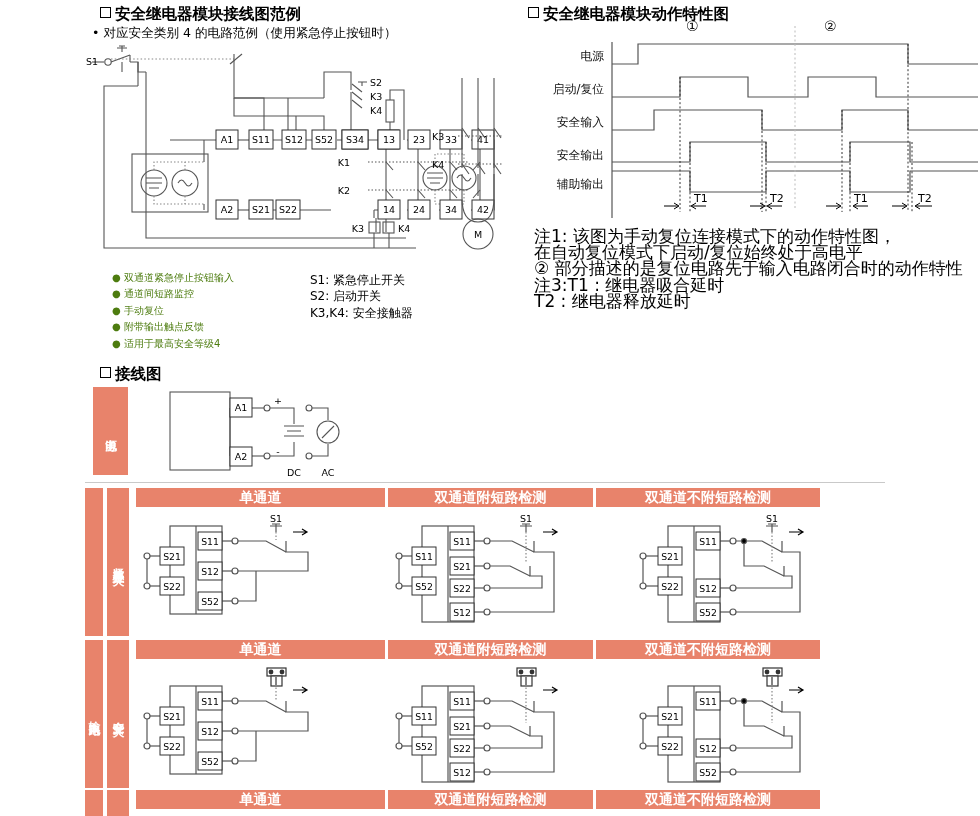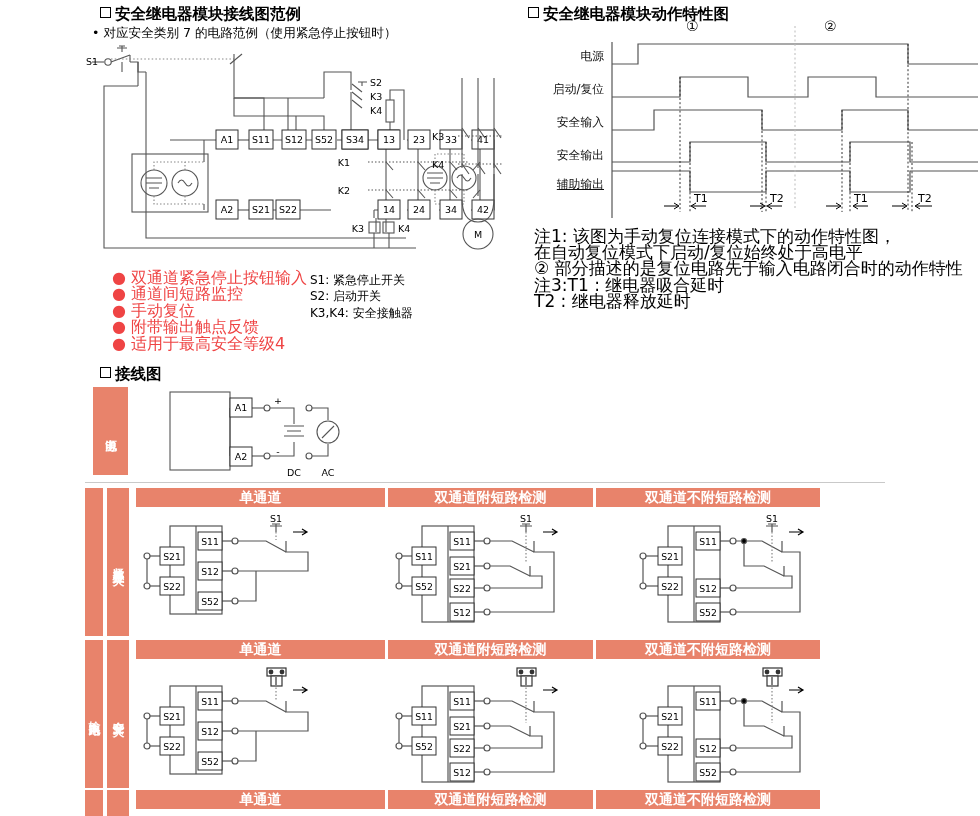--- a/index.html
+++ b/index.html
@@ -14,21 +14,21 @@
   }
   .abs{position:absolute;}
   .h-title{
     font-size:15.5px;font-weight:bold;color:#000;white-space:nowrap;padding-left:12px;
   }
   .h-title .sq{
     display:inline-block;width:9px;height:9px;border:1.6px solid #000;
     margin-right:4px;vertical-align:1px;background:#fff;
   }
   .sub{font-size:12.6px;color:#000;white-space:nowrap;}
-  .bullets{font-size:16px;line-height:16.4px;color:#ef4444;}
+  .bullets{font-size:10px;line-height:16.4px;color:#4d7c0f;}
   .bullets div{white-space:nowrap;}
   .legend{font-size:12px;line-height:16.4px;color:#000;}
   .legend div{white-space:nowrap;}
   .notes{font-size:17px;line-height:16.2px;color:#000;}
   .notes div{white-space:nowrap;}
   svg{display:block;overflow:visible;}
   .tbl-hdr{
     background:#E8836B;color:#fff;font-size:14px;font-weight:bold;
     display:flex;align-items:center;justify-content:center;
     white-space:nowrap;
@@ -41,21 +41,21 @@
   }
   .rowlab.outer{font-size:11.6px;}
   .tbl-line{background:#c9c9c9;}
 </style>
 </head>
 <body>
 
 <div class="abs h-title" style="left:88px;top:4px;">
   <span class="sq"></span><span>安全继电器模块接线图范例</span>
 </div>
-<div class="abs sub" style="left:92px;top:25px;">• 对应安全类别 7 的电路范例（使用紧急停止按钮时）</div>
+<div class="abs sub" style="left:92px;top:25px;">• 对应安全类别 4 的电路范例（使用紧急停止按钮时）</div>
 
 <div class="abs" style="left:86px;top:42px;">
 <svg width="430" height="230" viewBox="0 0 430 230">
   <g fill="none" stroke="#555" stroke-width="1.1">
 
     <path d="M6,20 L18,20"></path>
     <circle cx="22" cy="20" r="3.2"></circle>
     <path d="M25,20 L44,13"></path>
     <path d="M36,10 L36,4 M31,6 L41,6 M33,4 L39,4"></path>
     <path d="M44,20 L44,13"></path>
@@ -233,21 +233,21 @@
 
 <div class="abs h-title" style="left:516px;top:4px;">
   <span class="sq"></span><span>安全继电器模块动作特性图</span>
 </div>
 
 <div class="abs" style="left:546px;top:40px;font-size:11.8px;line-height:33px;text-align:right;width:58px;">
   <div>电源</div>
   <div style="white-space:nowrap;margin-left:-14px;width:72px;">启动/复位</div>
   <div>安全输入</div>
   <div>安全输出</div>
-  <div style="line-height:25px;text-decoration:underline;">辅助输出</div>
+  <div style="line-height:25px;">辅助输出</div>
 </div>
 
 <div class="abs" style="left:686px;top:18px;font-size:14px;">①</div>
 <div class="abs" style="left:824px;top:18px;font-size:14px;">②</div>
 
 <div class="abs" style="left:610px;top:40px;">
 <svg width="370" height="180" viewBox="0 0 370 180">
   <g fill="none" stroke="#555" stroke-width="1.2">
 
     <path d="M2,2 L2,178"></path>

